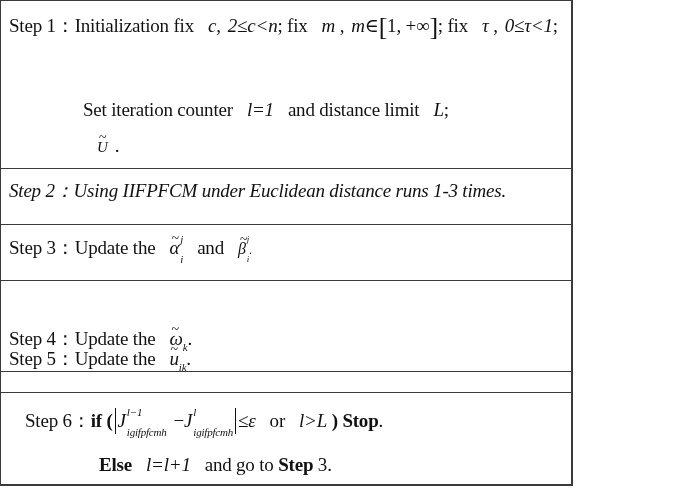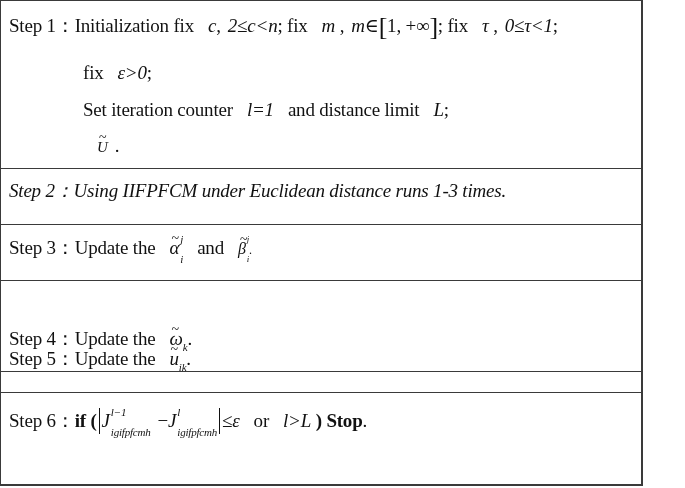--- a/index.html
+++ b/index.html
@@ -12,34 +12,34 @@
       height: 488px;
       position: relative;
       overflow: hidden;
       font-family: "Liberation Serif", "DejaVu Serif", serif;
       color: #111111;
     }
     .algo-table {
       position: absolute;
       left: 0;
       top: 0;
-      width: 643px;
+      width: 573px;
       height: 486px;
       border: 1px solid #3a3a3a;
       border-width: 1px 2px 2px 1px;
       box-sizing: border-box;
     }
     .row {
       position: absolute;
       left: 0;
       right: 0;
       border-bottom: 1.5px solid #3a3a3a;
       box-sizing: border-box;
     }
-    .row:last-child { border-bottom: none; }
+    .row:last-child { border-bottom: none; margin-left: 16px; }
     .line {
       position: absolute;
       left: 8px;
       font-size: 19px;
       line-height: 22px;
       white-space: nowrap;
       letter-spacing: -0.2px;
     }
     .indent { left: 82px; }
     .math { font-style: italic; }
@@ -89,23 +89,20 @@
   </style>
 </head>
 <body>
 
 <div class="algo-table">
 
   <div class="row" style="top:0; height:168px;">
     <div class="line" style="top:14px;">
       <span>Step 1：</span><span>Initialization fix</span><span class="sp"></span><span class="sp"></span><span class="math">c</span>,<span class="sp"></span><span class="math">2≤c&lt;n</span><span>; fix</span><span class="sp"></span><span class="sp"></span><span class="math">m</span> ,<span class="sp"></span><span class="math">m∈</span><span class="bracket">[</span><span>1,  +∞</span><span class="bracket">]</span><span>; fix</span><span class="sp"></span><span class="sp"></span><span class="math">τ</span> ,<span class="sp"></span><span class="math">0≤τ&lt;1</span><span>;</span>
     </div>
-    <div class="line indent" style="top:61px;">
-      <span>fix</span><span class="sp"></span><span class="sp"></span><span class="math">ε&gt;0</span><span>;</span>
-    </div>
     <div class="line indent" style="top:98px;">
       <span>Set iteration counter</span><span class="sp"></span><span class="sp"></span><span class="math">l=1</span><span class="sp"></span><span class="sp"></span><span>and distance limit</span><span class="sp"></span><span class="sp"></span><span class="math">L</span><span>;</span>
     </div>
     <div class="line indent" style="top:134px;">
       <span class="sp"></span><span class="sp"></span><span class="tilde-wrap" style="font-size:15px;"><span class="tilde">~</span><span>U</span></span><span class="sp"></span><span>.</span>
     </div>
   </div>
 
   <div class="row" style="top:168px; height:56px;">
     <div class="line" style="top:11px;font-style:italic;">
@@ -128,15 +125,18 @@
   <div class="row" style="top:335px; height:57px;">
     <div class="line" style="top:12px;">
       <span>Step 5：</span><span>Update the</span><span class="sp"></span><span class="sp"></span><span class="tilde-wrap"><span class="tilde" style="left:1px;">~</span><span>u</span></span><span class="sub">ik</span><span>.</span>
     </div>
   </div>
 
   <div class="row" style="top:392px; height:94px;">
     <div class="line" style="top:15px;">
       <span>Step 6：</span><span class="b">if</span> <span class="b">(</span><span class="abs-bar"></span><span class="math">J</span><span class="supsub"><span class="s-top">l−1</span><span class="s-bot">igifpfcmh</span></span><span class="sp"></span><span>−</span><span class="math">J</span><span class="supsub"><span class="s-top">l</span><span class="s-bot">igifpfcmh</span></span><span class="abs-bar"></span><span class="math">≤ε</span><span class="sp"></span><span class="sp"></span><span>or</span><span class="sp"></span><span class="sp"></span><span class="math">l&gt;L</span> <span class="b">)</span> <span class="b">Stop</span><span>.</span>
     </div>
+    <div class="line indent" style="top:61px;">
+      <span class="b">Else</span><span class="sp"></span><span class="sp"></span><span class="math">l=l+1</span><span class="sp"></span><span class="sp"></span><span>and go to</span> <span class="b">Step</span> <span>3.</span>
+    </div>
   </div>
 
 </div>
 
 </body></html>

